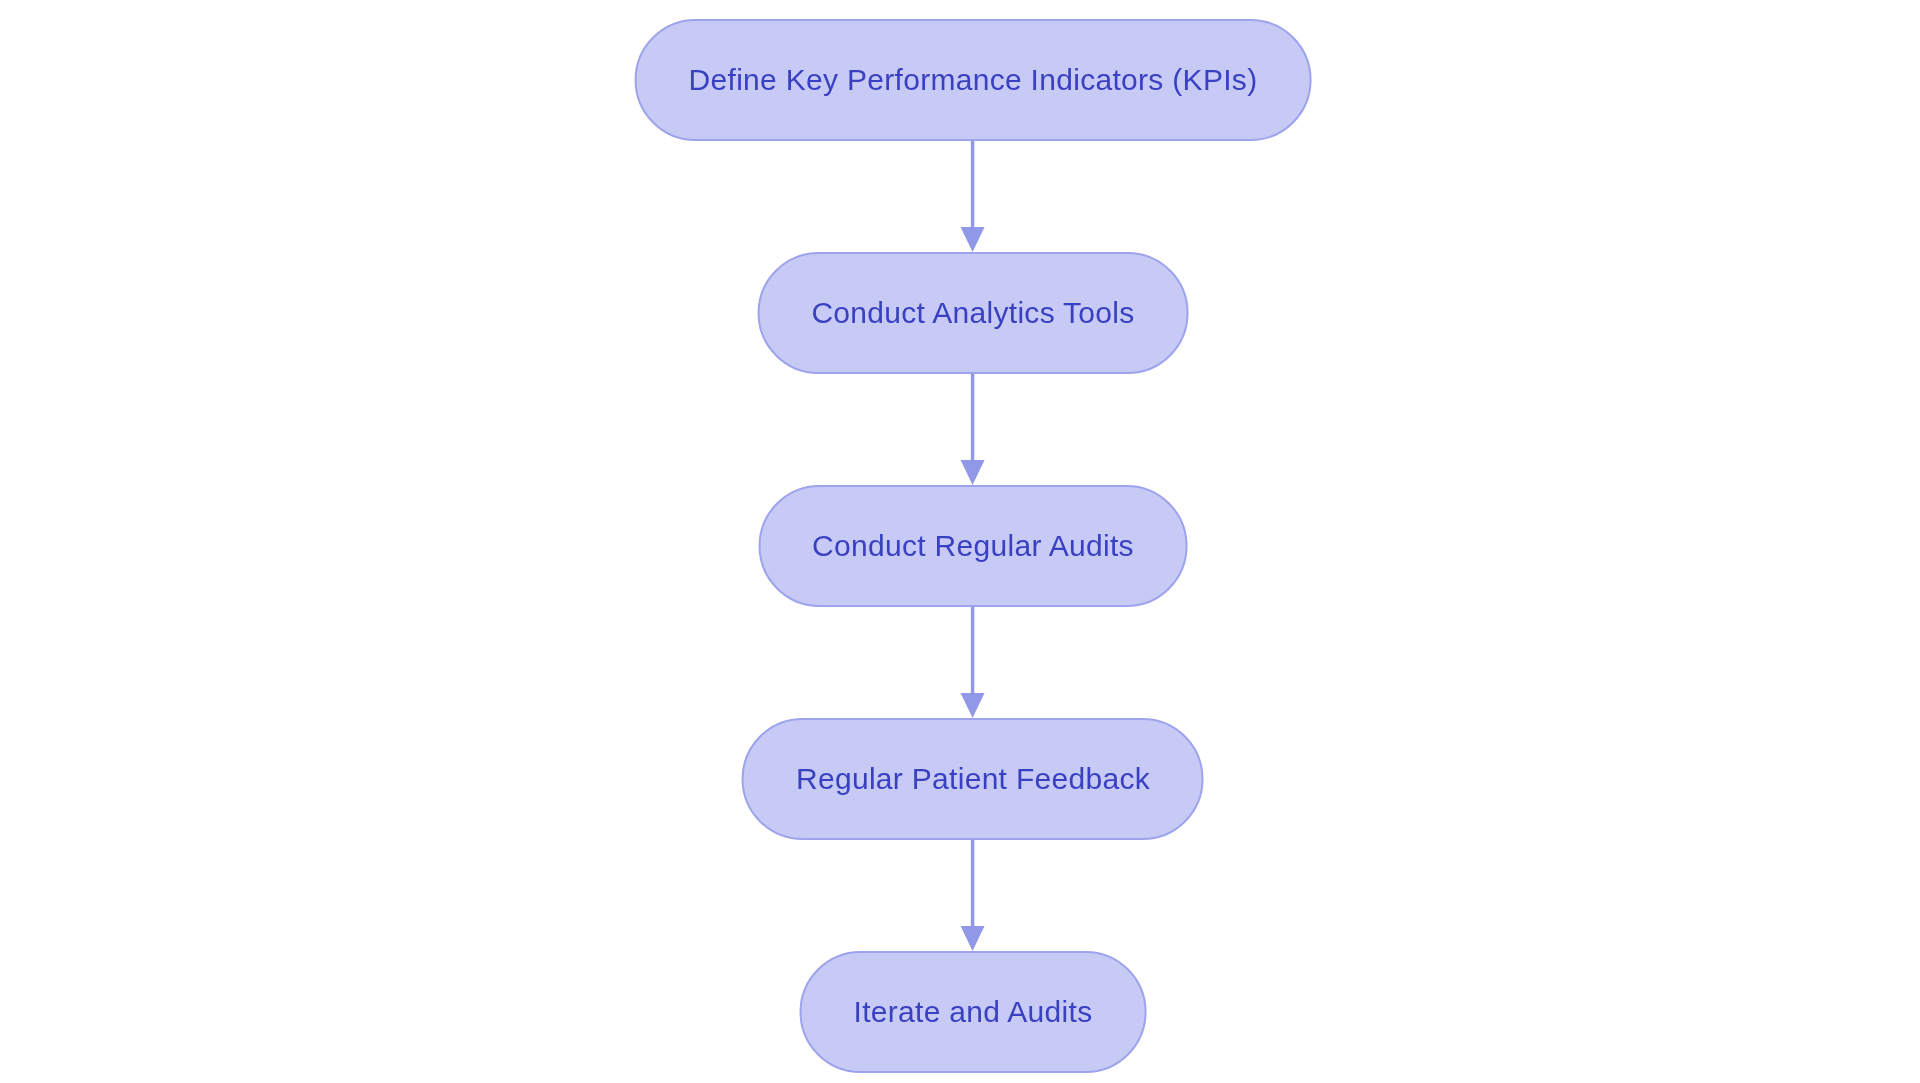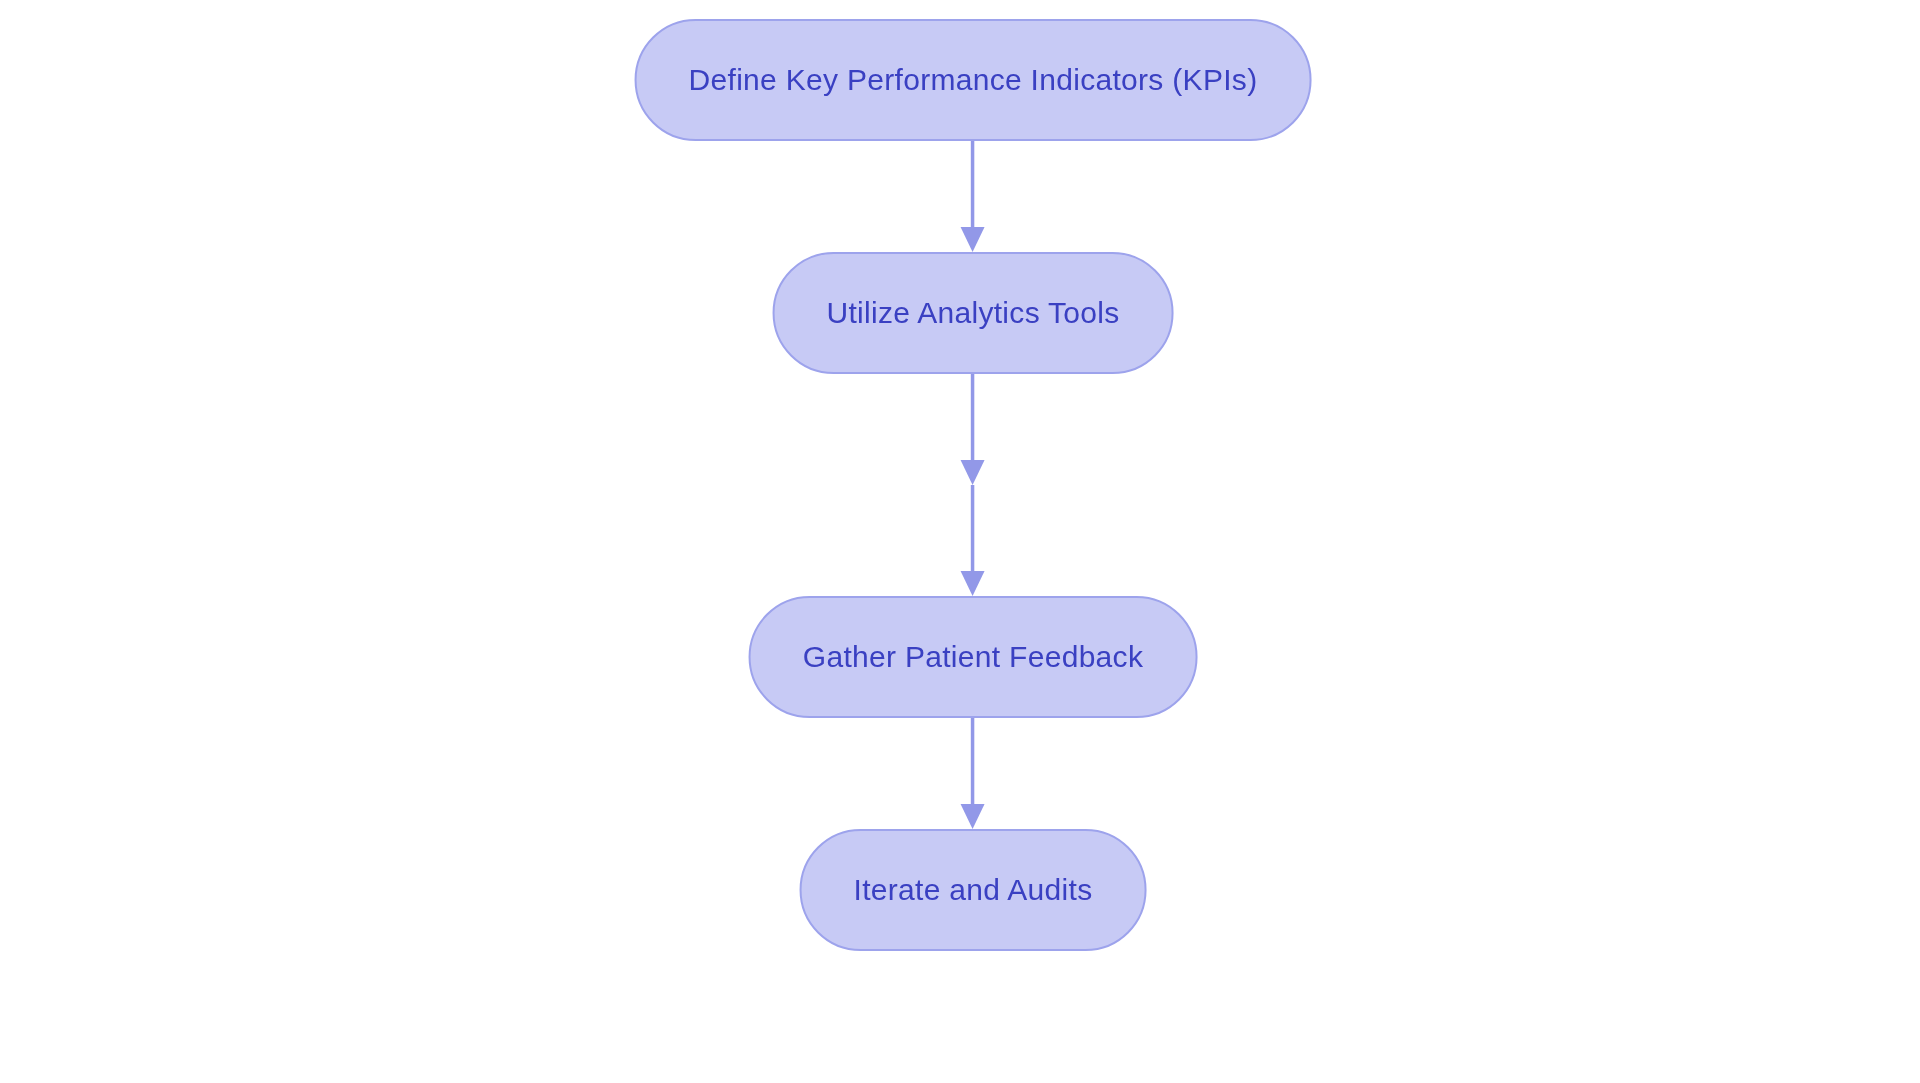--- a/index.html
+++ b/index.html
@@ -63,36 +63,39 @@
     <div class="node">
       <span>Define Key Performance Indicators (KPIs)</span>
     </div>
 
     <svg class="arrow" viewBox="0 0 28 111" aria-hidden="true">
       <line x1="14" y1="0" x2="14" y2="88"></line>
       <polygon points="2,86 26,86 14,111"></polygon>
     </svg>
 
     <div class="node">
-      <span>Utilize Analytics Tools</span>
+      <span>Conduct Analytics Tools</span>
     </div>
 
     <svg class="arrow" viewBox="0 0 28 111" aria-hidden="true">
       <line x1="14" y1="0" x2="14" y2="88"></line>
       <polygon points="2,86 26,86 14,111"></polygon>
     </svg>
 
+    <div class="node">
+      <span>Conduct Regular Audits</span>
+    </div>
 
     <svg class="arrow" viewBox="0 0 28 111" aria-hidden="true">
       <line x1="14" y1="0" x2="14" y2="88"></line>
       <polygon points="2,86 26,86 14,111"></polygon>
     </svg>
 
     <div class="node">
-      <span>Gather Patient Feedback</span>
+      <span>Regular Patient Feedback</span>
     </div>
 
     <svg class="arrow" viewBox="0 0 28 111" aria-hidden="true">
       <line x1="14" y1="0" x2="14" y2="88"></line>
       <polygon points="2,86 26,86 14,111"></polygon>
     </svg>
 
     <div class="node">
       <span>Iterate and Audits</span>
     </div>

